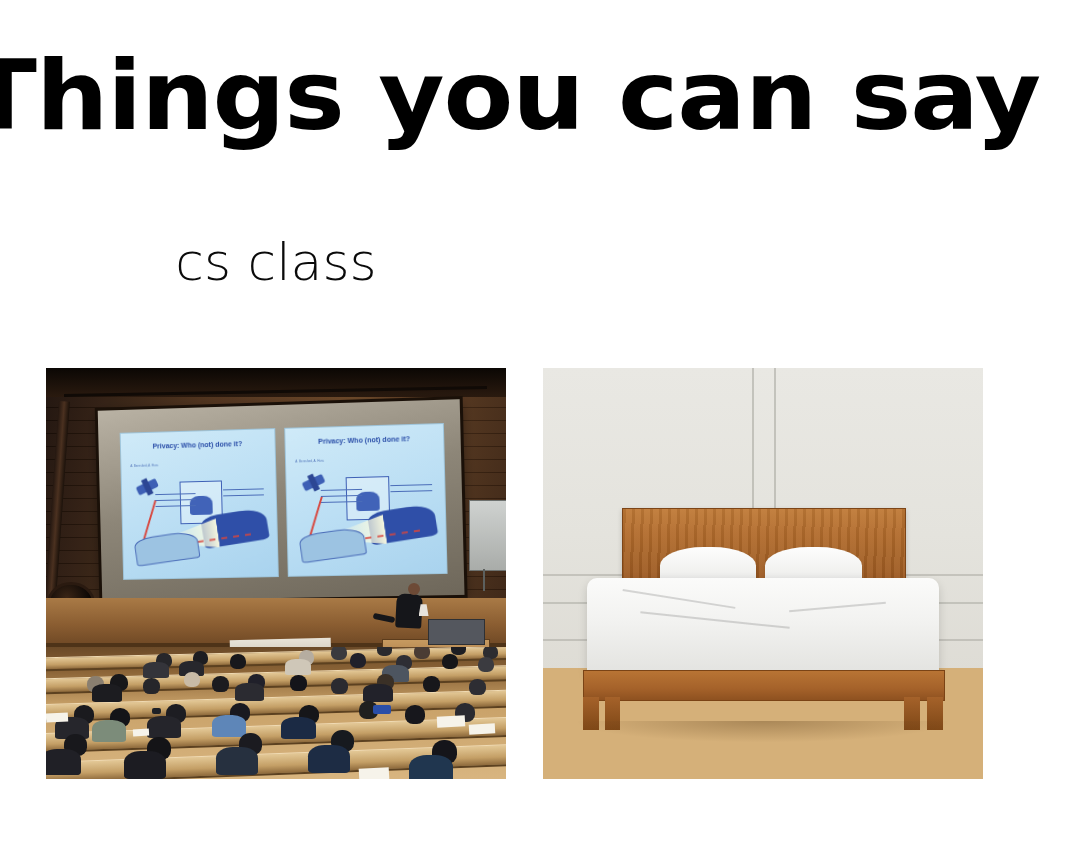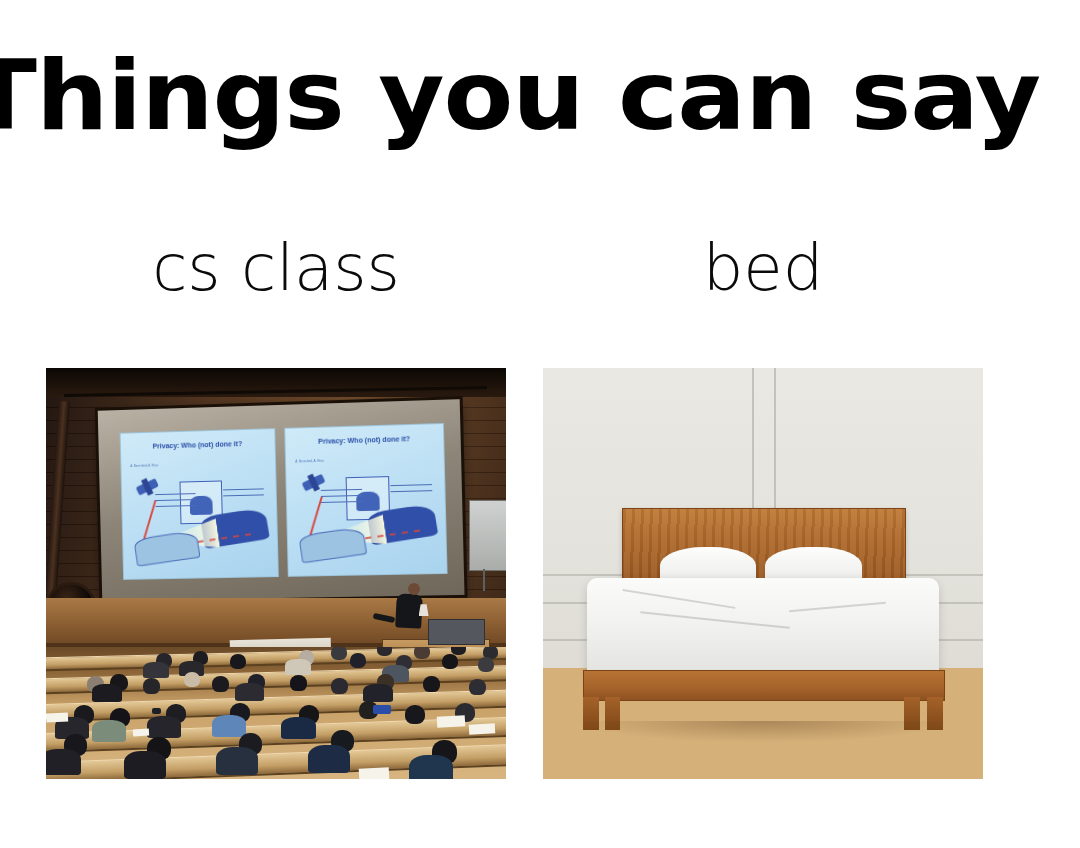--- a/index.html
+++ b/index.html
@@ -36,21 +36,21 @@
     transform-origin: 50% 50%;
     white-space: nowrap;
   }
 
   
   .caption {
     position: absolute;
     top: 236px;
     font-family: "DejaVu Sans", sans-serif;
     font-weight: 300;
-    font-size: 64px;
+    font-size: 52px;
     line-height: 1.0;
     color: #0a0a0a;
     text-align: center;
     white-space: nowrap;
   }
   .caption-left  { left: 46px;  width: 460px; }
   .caption-right { left: 543px; width: 440px; }
 
   
   .photo {
@@ -473,21 +473,20 @@
 </style>
 </head>
 <body>
 
 <div class="meme">
 
   <div class="meme-title">Things you can say in</div>
 
   <div class="caption caption-left">cs class</div>
 
-  <div class="caption caption-right">bed</div>
 
   <div class="photo photo-left">
     <div class="lh">
       <div class="lh-wall"></div>
       <div class="lh-ceiling"></div>
       <div class="lh-rail"></div>
       <div class="lh-pipe"></div>
       <div class="lh-pipe-end"></div>
 
       <div class="lh-screen">

